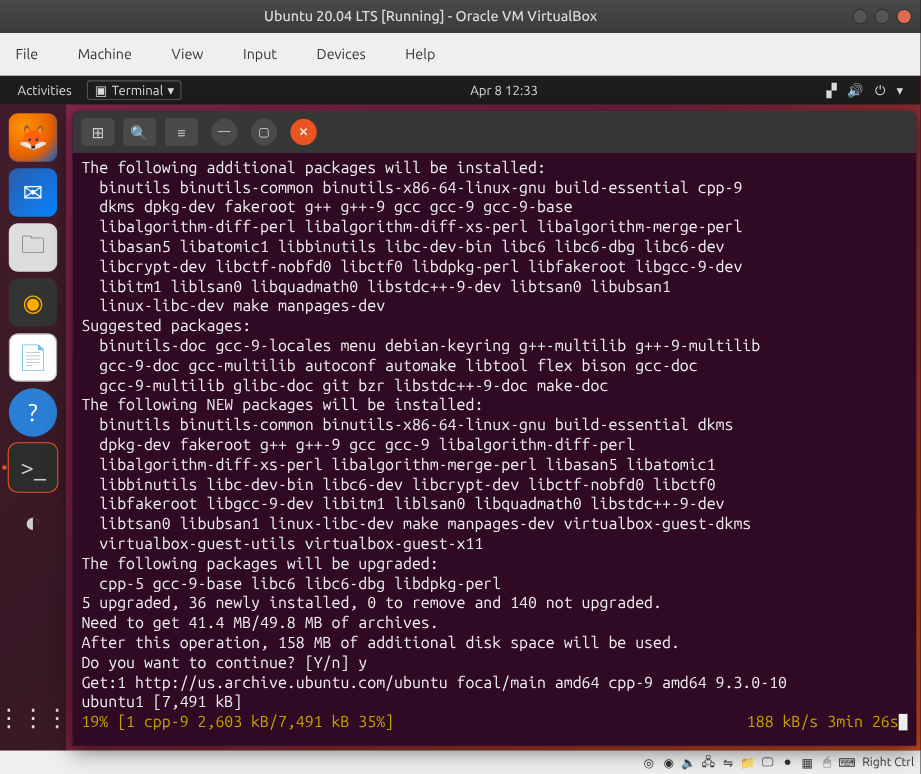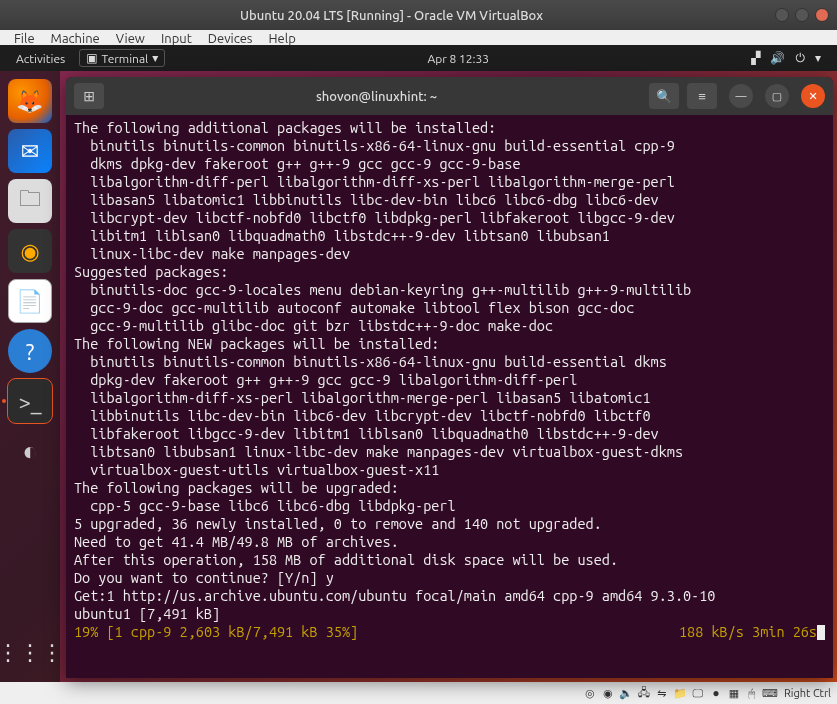--- a/index.html
+++ b/index.html
@@ -6,21 +6,21 @@
 body { font-family: Ubuntu, "Segoe UI", sans-serif; background: #000; width: 837px; height: 704px; overflow: hidden; }
 
 
 .vbox-window { width: 837px; height: 704px; background: #3b3b3b; display: flex; flex-direction: column; }
 .vbox-titlebar { height: 30px; background: linear-gradient(#4a4a4a,#3a3a3a); display: flex; align-items: center; color: #dcdcdc; font-size: 13px; padding: 0 8px; }
 .vbox-titlebar .title { flex: 1; text-align: center; font-weight: 500; }
 .vbox-titlebar .win-btns { display: flex; gap: 6px; }
 .vbox-titlebar .win-btn { width: 14px; height: 14px; border-radius: 50%; background: #555; border: 1px solid #333; }
 .vbox-titlebar .win-btn.close { background: #e06b53; }
 
-.vbox-menubar { height: 15px; background: #efefef; display: flex; align-items: center; padding: 0 6px; gap: 0; font-size: 13px; color: #333; }
+.vbox-menubar { height: 39px; background: #efefef; display: flex; align-items: center; padding: 0 6px; gap: 20px; font-size: 13px; color: #333; }
 .vbox-menubar span { padding: 2px 8px; cursor: default; }
 
 .vbox-content { flex: 1; position: relative; background: #451226; }
 .vbox-statusbar { height: 22px; background: #efefef; display: flex; align-items: center; justify-content: flex-end; padding: 0 6px; gap: 2px; font-size: 11px; color: #333; }
 .vbox-statusbar .sicon { width: 16px; height: 16px; display:inline-flex; align-items:center; justify-content:center; font-size:11px; }
 .vbox-statusbar .hostkey { margin-left: 4px; }
 
 
 .ubuntu { position: absolute; inset: 0; background: linear-gradient(135deg,#8a2a52 0%,#6b1f3f 40%,#cc4a1a 100%); display: flex; flex-direction: column; }
 .gnome-topbar { height: 26px; background: #1d1d1d; color: #ddd; display: flex; align-items: center; font-size: 12px; padding: 0 16px; }
@@ -111,21 +111,20 @@
           <div class="dock-item writer" title="LibreOffice Writer">📄</div>
           <div class="dock-item help" title="Help">?</div>
           <div class="dock-item terminal-app active" title="Terminal">&gt;_</div>
           <div class="dock-item updates" title="Software Updater">◐</div>
           <div class="dock-item apps" title="Show Applications">⋮⋮⋮</div>
         </div>
 
         <div class="term-window">
           <div class="term-header">
             <div class="newtab">⊞</div>
-            <div class="ttitle">shovon@linuxhint: ~</div>
             <div class="hbtn">
               <span>🔍</span>
             </div>
             <div class="hbtn">
               <span>≡</span>
             </div>
             <div class="winctl">—</div>
             <div class="winctl">▢</div>
             <div class="winctl close">✕</div>
           </div>

